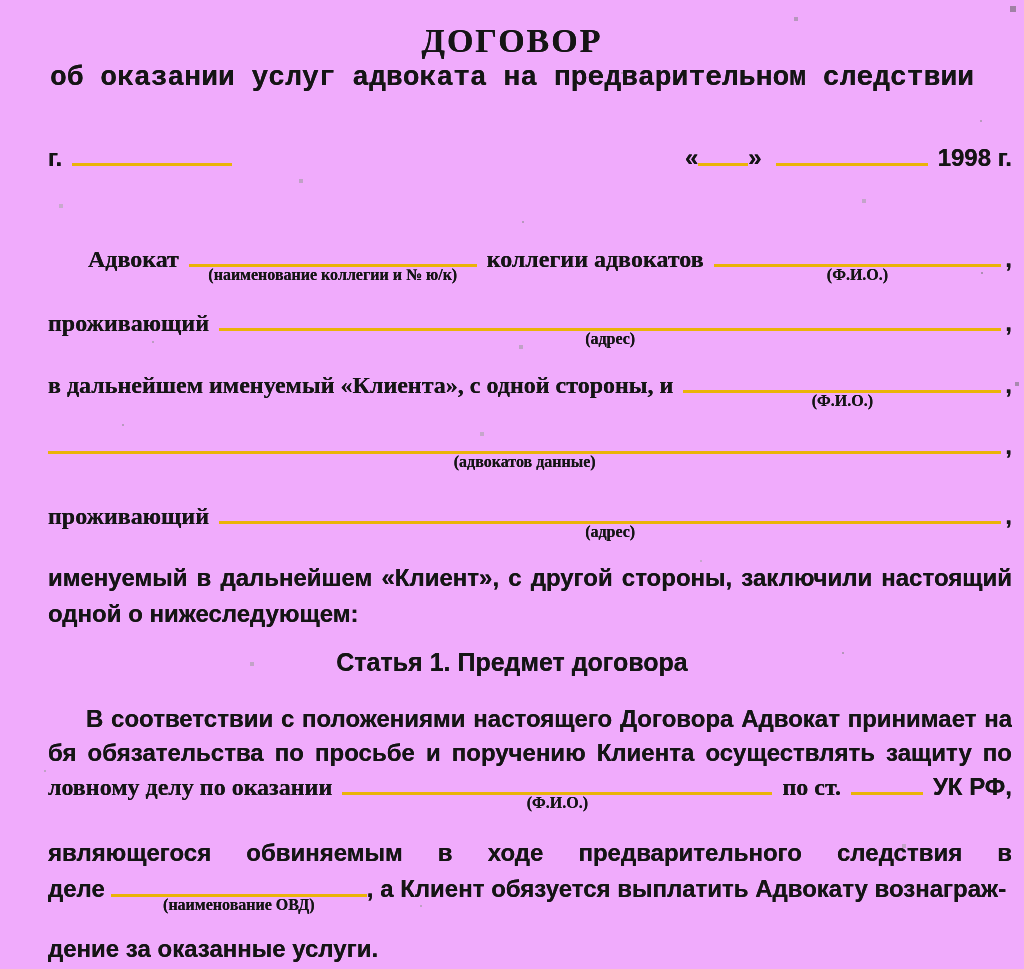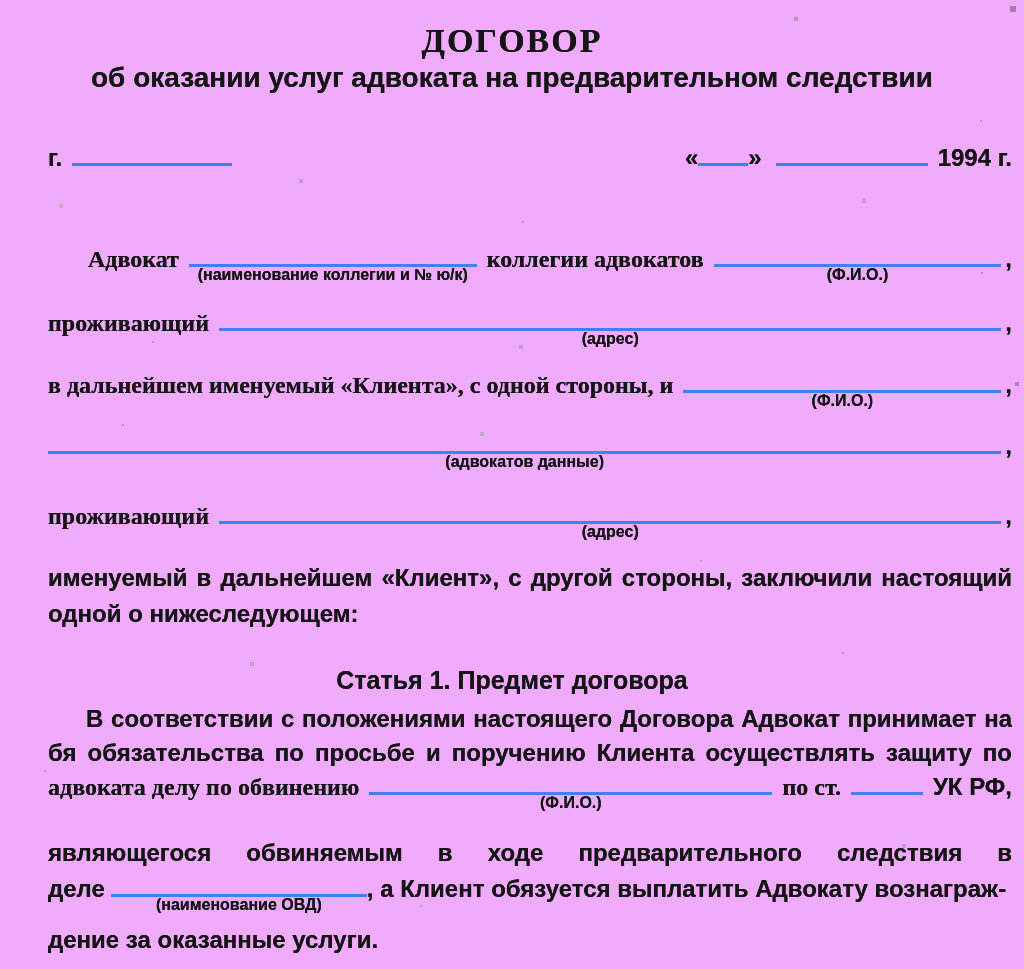--- a/index.html
+++ b/index.html
@@ -19,36 +19,36 @@
   .doc-title {
     position:absolute; top:22px; left:0; width:100%;
     text-align:center;
     font-family:"Liberation Serif", serif;
     font-weight:700; font-size:34px; letter-spacing:2px;
     text-shadow:0 0 .6px currentColor;
   }
   .doc-subtitle {
     position:absolute; top:62px; left:0; width:100%;
     text-align:center;
-    font-family:Liberation Sans, sans-serif;
+    font-family:Liberation Mono, monospace;
     font-weight:700; font-size:28px;
     text-shadow:0 0 .6px currentColor;
   }
   
   .row {
     position:absolute; left:48px; right:12px;
     display:flex; align-items:baseline;
     font-weight:700; font-size:24px; line-height:30px;
     text-shadow:0 0 .5px currentColor;
     white-space:nowrap;
   }
   .blank {
     position:relative; display:inline-block;
-    border-bottom:3px solid #3b82f6;
-    height:24px; flex:1 1 auto; min-width:40px;
+    border-bottom:3px solid #eab308;
+    height:24px; flex:1 1 auto; min-width:40px;font-family:Liberation Serif, serif;
   }
   .blank.fixed { flex:0 0 auto; }
   .cap {
     position:absolute; top:calc(100% + 2px); left:50%;
     transform:translateX(-50%);
     font-style:normal; font-weight:700; font-size:16px;
     line-height:18px; white-space:nowrap;
     text-shadow:0 0 .4px currentColor;
   }
   .lbl { flex:0 0 auto; }
@@ -59,21 +59,21 @@
   
   .para {
     position:absolute; left:48px; right:12px;
     font-weight:700; font-size:24px; line-height:36px;
     text-shadow:0 0 .5px currentColor;
   }
   .jline { text-align:justify; height:36px; overflow:hidden; }
   .jline::after { content:""; display:inline-block; width:100%; height:0; }
   .tindent { text-indent:38px; }
   .article-heading {
-    position:absolute; top:666px; left:0; width:100%;
+    position:absolute; top:648px; left:0; width:100%;
     text-align:center; font-weight:700; font-size:25px;
     text-shadow:0 0 .6px currentColor;
   }
   .fline { display:flex; align-items:baseline; white-space:nowrap; height:36px; }
   
   .noise {
     position:absolute; top:0; left:0; width:2px; height:2px;
     background:transparent; pointer-events:none;
     box-shadow:
       300px 180px 0 1px #9a9a9a, 522px 221px 0 0 #8a8a8a, 863px 200px 0 1px #a0a0a0,
@@ -95,21 +95,21 @@
   <div class="doc-title">ДОГОВОР</div>
   <div class="doc-subtitle">об оказании услуг адвоката на предварительном следствии</div>
 
   <div class="row" style="top:142px">
     <span class="lbl">г.</span>
     <span class="blank fixed" style="width:160px; margin-left:10px"></span>
     <span class="lbl" style="margin-left:auto">«</span>
     <span class="blank fixed" style="width:50px"></span>
     <span class="lbl">»</span>
     <span class="blank fixed" style="width:152px; margin-left:14px"></span>
-    <span class="lbl ml10">1994 г.</span>
+    <span class="lbl ml10">1998 г.</span>
   </div>
 
   <div class="row" style="top:243px">
     <span class="lbl indent40 mr10">Адвокат</span>
     <span class="blank">
         <i class="cap">(наименование коллегии и № ю/к)</i>
       </span>
     <span class="lbl mr10 ml10">коллегии адвокатов</span>
     <span class="blank">
         <i class="cap">(Ф.И.О.)</i>
@@ -152,34 +152,34 @@
     <div class="jline">именуемый в дальнейшем «Клиент», с другой стороны, заключили настоящий до-</div>
     <div>одной о нижеследующем:</div>
   </div>
 
   <div class="article-heading">Статья 1. Предмет договора</div>
 
   <div class="para" style="top:702px; line-height:34px">
     <div class="jline tindent" style="height:34px">В соответствии с положениями настоящего Договора Адвокат принимает на се-</div>
     <div class="jline" style="height:34px">бя обязательства по просьбе и поручению Клиента осуществлять защиту по уго-</div>
     <div class="fline" style="height:34px">
-      <span class="lbl mr10">адвоката делу по обвинению</span>
+      <span class="lbl mr10">ловному делу по оказании</span>
       <span class="blank" style="height:25px">
           <i class="cap">(Ф.И.О.)</i>
         </span>
       <span class="lbl mr10 ml10">по ст.</span>
       <span class="blank fixed" style="width:72px; height:25px"></span>
       <span class="lbl ml10">УК РФ,</span>
     </div>
   </div>
 
   <div class="para" style="top:836px; line-height:34px">
     <div class="jline" style="height:34px">являющегося обвиняемым в ходе предварительного следствия в следственном от-</div>
     <div class="fline" style="height:34px; margin-top:2px">
       <span class="lbl" style="margin-right:6px">деле</span>
       <span class="blank fixed" style="width:256px; height:25px">
           <i class="cap">(наименование ОВД)</i>
         </span>
       <span class="lbl">, а Клиент обязуется выплатить Адвокату вознаграж-</span>
     </div>
-    <div style="margin-top:17px">дение за оказанные услуги.</div>
+    <div style="margin-top:26px">дение за оказанные услуги.</div>
   </div>
 </div>
 
 </body></html>

